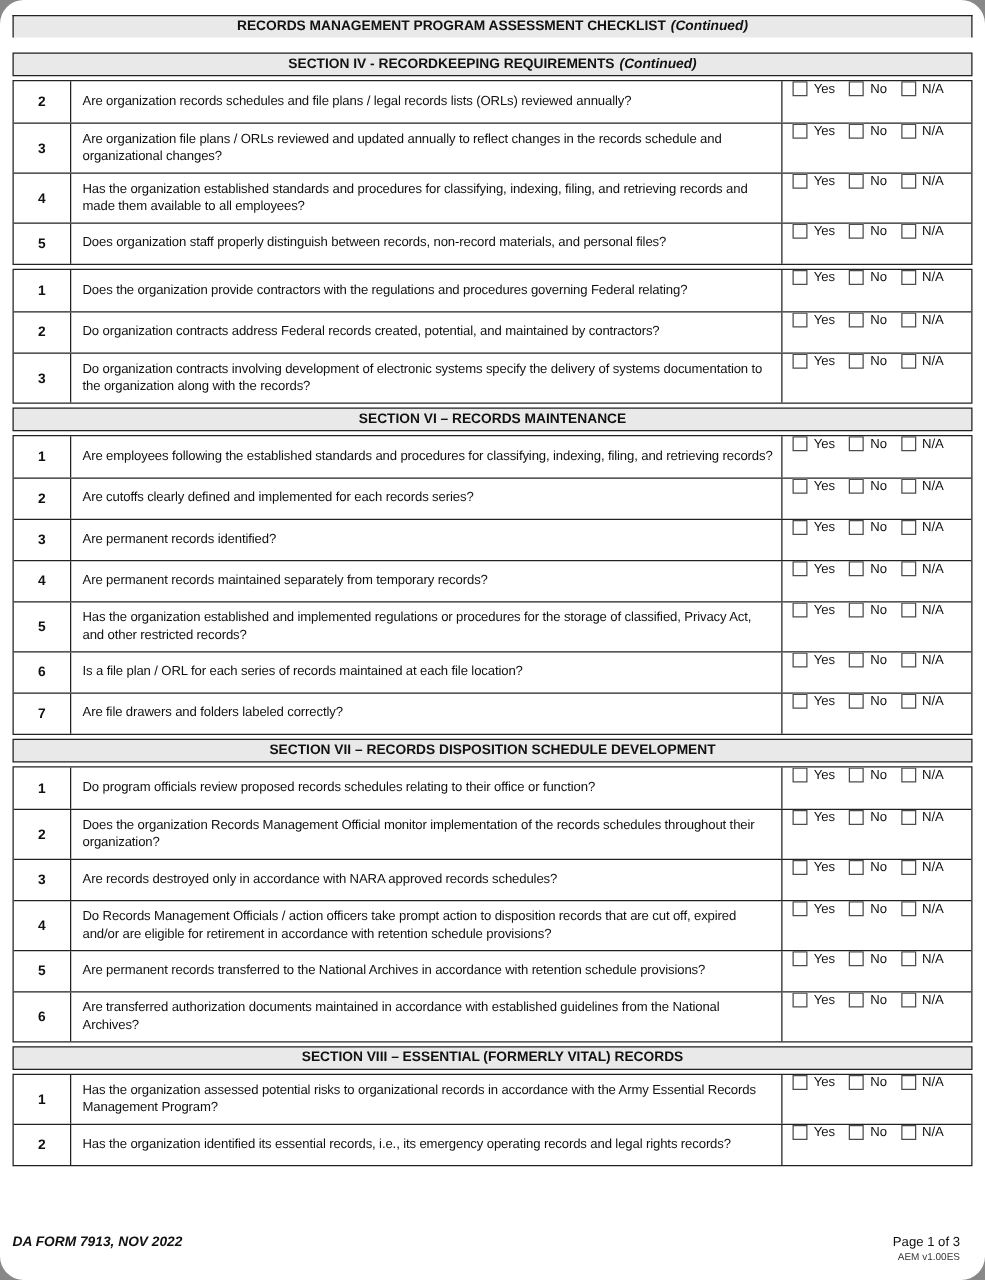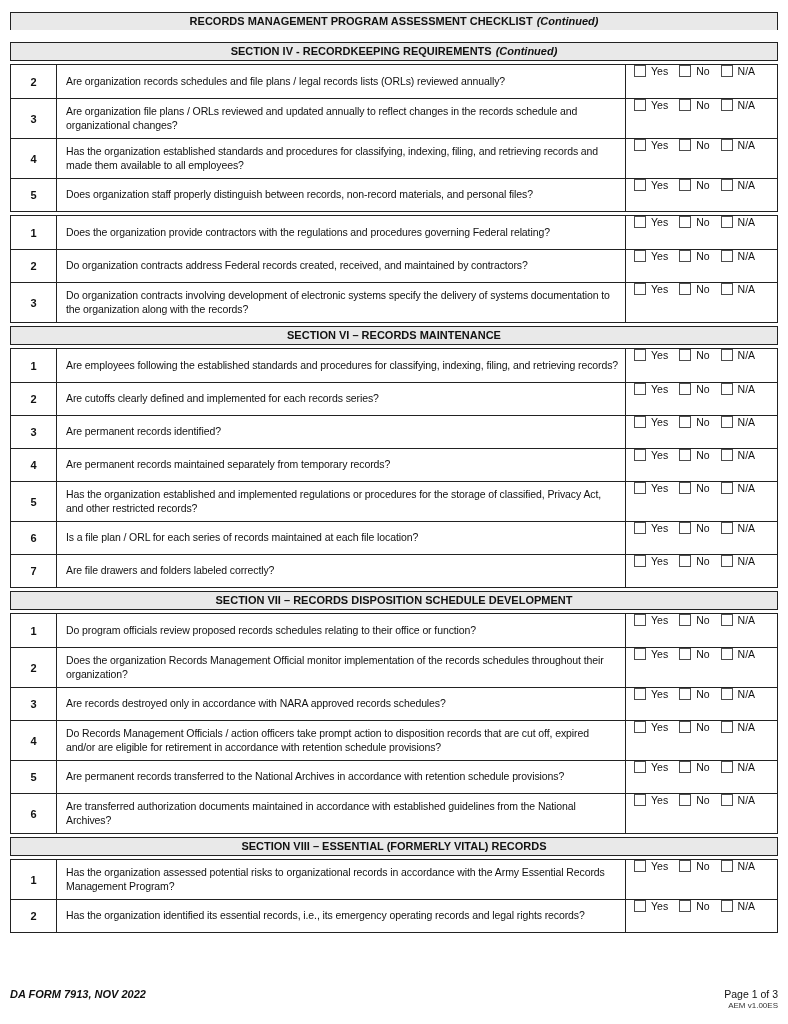--- a/index.html
+++ b/index.html
@@ -5,20 +5,21 @@
   * { margin:0; padding:0; box-sizing:border-box; }
   html,body { background:#888; }
   .page {
     position:relative;
     width:788px; height:1024px;
     background:#ffffff;
     font-family:"Liberation Sans", sans-serif;
     color:#111;
     overflow:hidden;
     margin:0 auto;
+    border-radius:19px;
   }
   .doc {
     position:absolute;
     left:10px; top:12px; width:768px;
   }
   .band {
     background:#e9e9e9;
     border:1.4px solid #222;
     text-align:center;
     font-size:11px;
@@ -74,21 +75,21 @@
     display:inline-block;
     flex:0 0 auto;
   }
   .cb-label {
     font-size:10.5px;
     margin-left:5px;
     white-space:nowrap;
   }
   .footer {
     position:absolute;
-    left:10px; right:10px; top:988px;
+    left:10px; right:20px; top:988px;
     display:flex;
     justify-content:space-between;
     align-items:flex-start;
   }
   .footer-left {
     font-size:11px;
     font-weight:bold;
     font-style:italic;
   }
   .footer-right { text-align:right; }
@@ -193,21 +194,21 @@
                 <span class="cb-label">No</span>
               </label>
               <label class="choice">
                 <span class="cb"></span>
                 <span class="cb-label">N/A</span>
               </label>
             </div>
           </div>
           <div class="row">
             <div class="cell-num">2</div>
-            <div class="cell-q">Do organization contracts address Federal records created, received, and maintained by contractors?</div>
+            <div class="cell-q">Do organization contracts address Federal records created, potential, and maintained by contractors?</div>
             <div class="cell-choices">
               <label class="choice">
                 <span class="cb"></span>
                 <span class="cb-label">Yes</span>
               </label>
               <label class="choice">
                 <span class="cb"></span>
                 <span class="cb-label">No</span>
               </label>
               <label class="choice">

